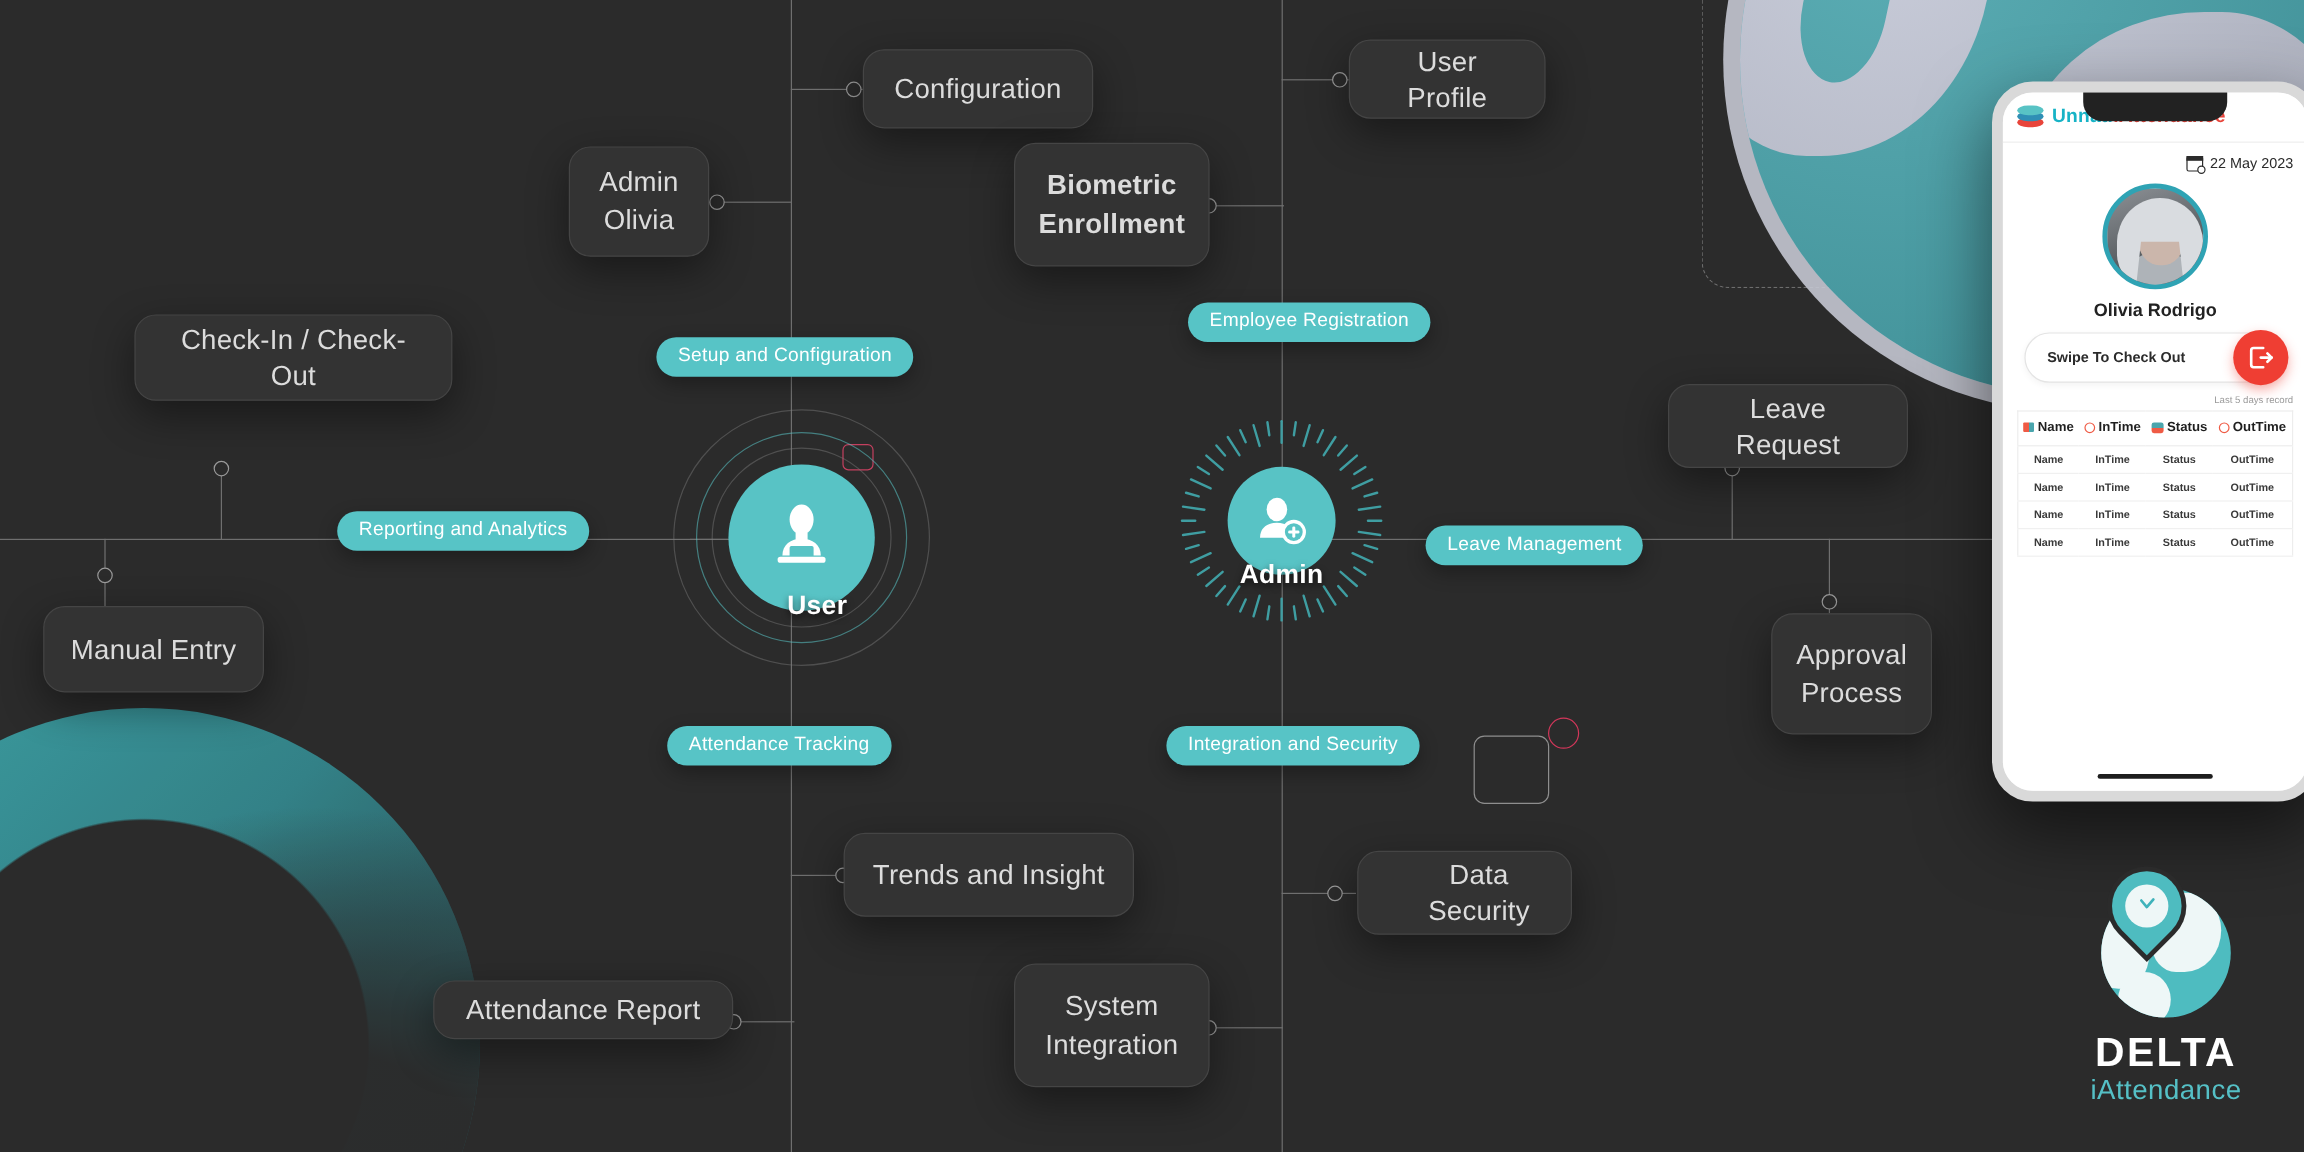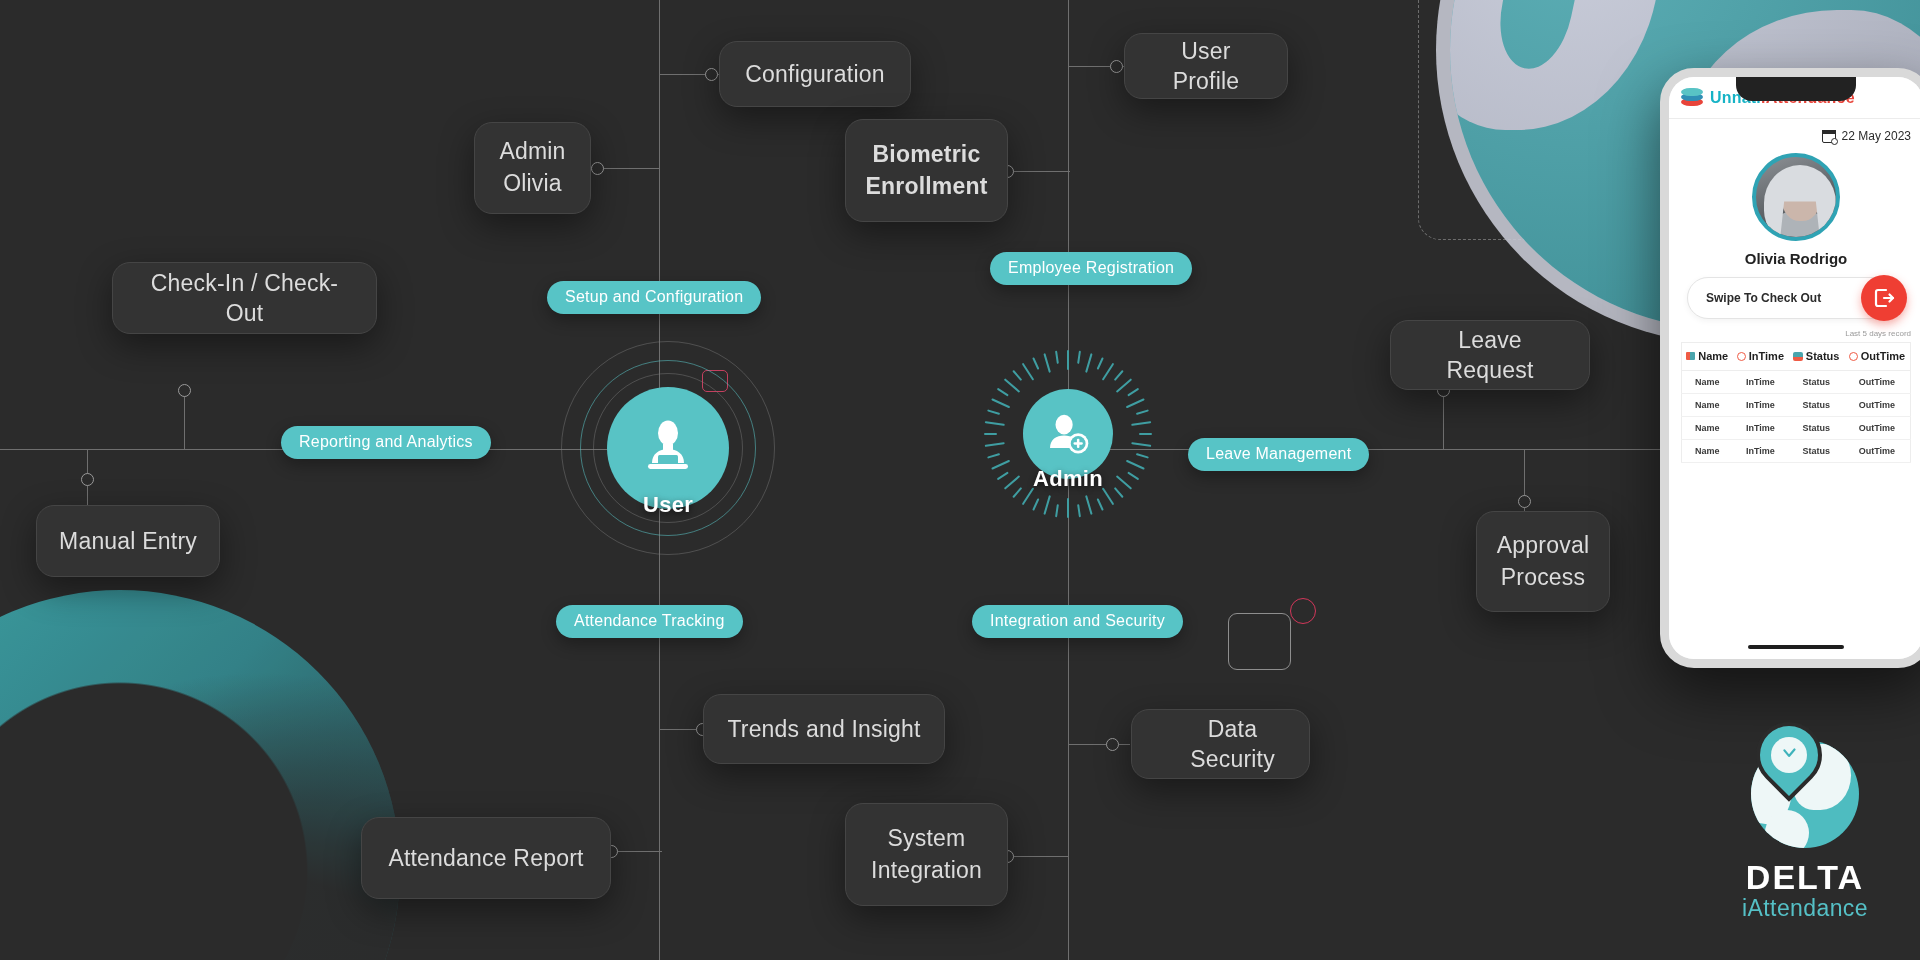--- a/index.html
+++ b/index.html
@@ -326,21 +326,21 @@
 
   <div class="node two-line" style="left:1476px; top:511px; width:134px; height:101px; flex-direction:column;">
     <span>Approval</span>
     <span>Process</span>
   </div>
 
   <div class="node" style="left:703px; top:694px; width:242px; height:70px;">
     <span>Trends and Insight</span>
   </div>
 
-  <div class="node" style="left:361px; top:817px; width:250px; height:82px;">
+  <div class="node" style="left:361px; top:817px; width:250px; height:49px;">
     <span>Attendance Report</span>
   </div>
 
   <div class="node two-line" style="left:845px; top:803px; width:163px; height:103px; flex-direction:column;">
     <span>System</span>
     <span>Integration</span>
   </div>
 
   <div class="node" style="left:1131px; top:709px; width:179px; height:70px;padding-left:46px;">
     <span>Data Security</span>
@@ -373,21 +373,21 @@
     </div>
     <div class="disc" style="width:122px; height:122px;">
       <svg viewBox="0 0 64 64" width="64" height="64">
         <ellipse cx="32" cy="17" rx="10" ry="12.5" fill="#fff"></ellipse>
         <path d="M27 28 h10 v6 a5 5 0 0 1 -10 0 z" fill="#fff"></path>
         <path d="M16 47 c0-9 7-14 16-14 s16 5 16 14 z" fill="#fff"></path>
         <rect x="22" y="39" width="20" height="11" rx="1.5" fill="#58c3c5"></rect>
         <rect x="12" y="48" width="40" height="5" rx="2.4" fill="#fff"></rect>
       </svg>
     </div>
-    <div class="hub-label" style="top:152px;">User</div>
+    <div class="hub-label" style="top:152px;margin-left:13px;">User</div>
   </div>
 
   <div class="hub" style="left:1002px; top:368px; width:132px; height:132px;">
     <div class="burst" id="burst">
         <i style="height: 20px; transform: translate(-50%, -84px) rotate(0deg); transform-origin: 50% 84px;"></i>
         <i style="height: 13px; transform: translate(-50%, -84px) rotate(8.18182deg); transform-origin: 50% 84px;"></i>
         <i style="height: 20px; transform: translate(-50%, -84px) rotate(16.3636deg); transform-origin: 50% 84px;"></i>
         <i style="height: 13px; transform: translate(-50%, -84px) rotate(24.5455deg); transform-origin: 50% 84px;"></i>
         <i style="height: 20px; transform: translate(-50%, -84px) rotate(32.7273deg); transform-origin: 50% 84px;"></i>
         <i style="height: 13px; transform: translate(-50%, -84px) rotate(40.9091deg); transform-origin: 50% 84px;"></i>

